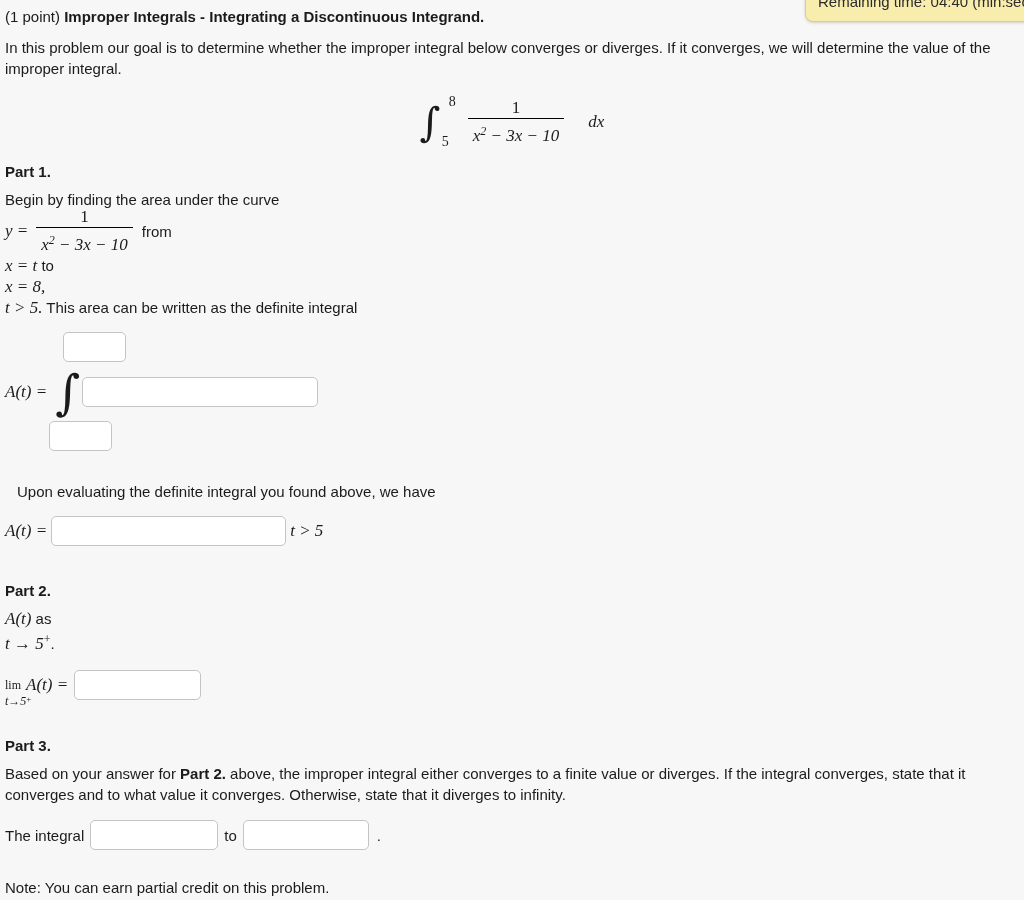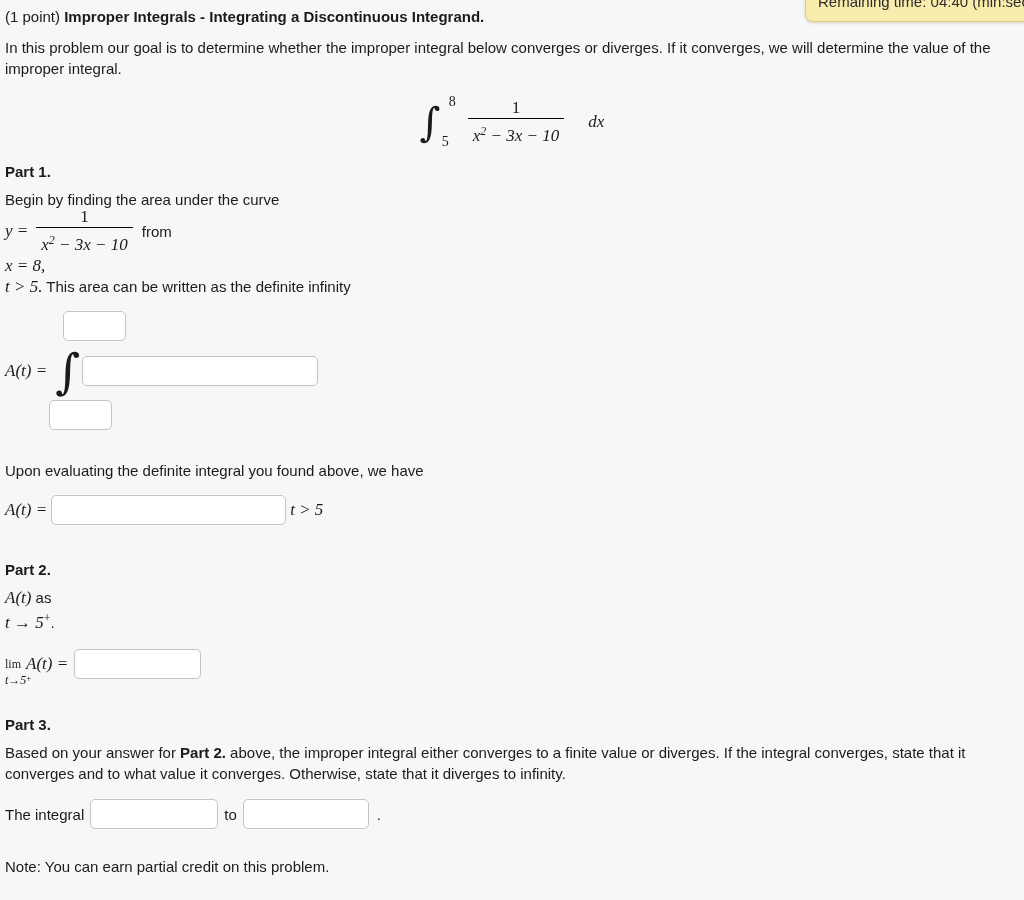--- a/index.html
+++ b/index.html
@@ -60,21 +60,21 @@
   .in-p3b   { width:126px; }
 
   .big-int-block { margin-top:14px; display:flex; align-items:center; }
   .bi-right { display:flex; flex-direction:column; }
   .bi-top { margin-left:14px; margin-bottom:6px; }
   .bi-mid { display:flex; align-items:center; }
   .big-int { font-family:"DejaVu Serif",serif; font-size:48px; line-height:48px; margin:0 2px 0 6px; }
   .bi-bot { margin-top:5px; }
   .bi-left { margin-right:2px; }
 
-  .upon-line { margin-top:30px; line-height:21px; }
+  .upon-line { margin-top:30px; line-height:21px;margin-left:12px; }
   .aval-row { margin-top:14px; display:flex; align-items:center; }
   .aval-row .input { margin:0 4px; }
 
   .p2-heading { margin-top:35px; }
   .p2-lines { margin-top:8px; }
   .lim-row { margin-top:15px; display:flex; align-items:center; }
   .lim-stack { position:relative; display:inline-block; line-height:30px; }
   .lim-word { font-family:"Liberation Serif","DejaVu Serif",serif; font-style:normal; font-size:12px; }
   .lim-sub { position:absolute; left:0; bottom:-7px; width:100%; text-align:center; font-family:"Liberation Serif",serif; font-style:italic; font-size:12px; line-height:12px; white-space:nowrap; }
   .lim-sub sup { font-size:9px; vertical-align:3px; font-style:normal; }
@@ -126,22 +126,23 @@
     <div class="yfrac-row">
       <span class="math">y =</span>
       <span class="frac mathn">
         <span class="num">1</span>
         <span class="bar"></span>
         <span class="den"><span class="math">x</span><sup class="msup">2</sup><span class="math"> − 3x − 10</span></span>
       </span>
       <span class="from">from</span>
     </div>
 
+    <div class="line"><span class="math">x = t</span> <span>to</span></div>
     <div class="line"><span class="math">x = 8,</span></div>
-    <div class="line"><span class="math">t &gt; 5.</span> <span>This area can be written as the definite infinity</span></div>
+    <div class="line"><span class="math">t &gt; 5.</span> <span>This area can be written as the definite integral</span></div>
 
     <div class="big-int-block">
       <div class="bi-left"><span class="math">A(t) =</span></div>
       <div class="bi-right">
         <div class="bi-top"><input type="text" class="input in-small" style=""></div>
         <div class="bi-mid">
           <span class="big-int">∫</span>
           <input type="text" class="input in-wide" style="">
         </div>
         <div class="bi-bot"><input type="text" class="input in-small" style=""></div>

